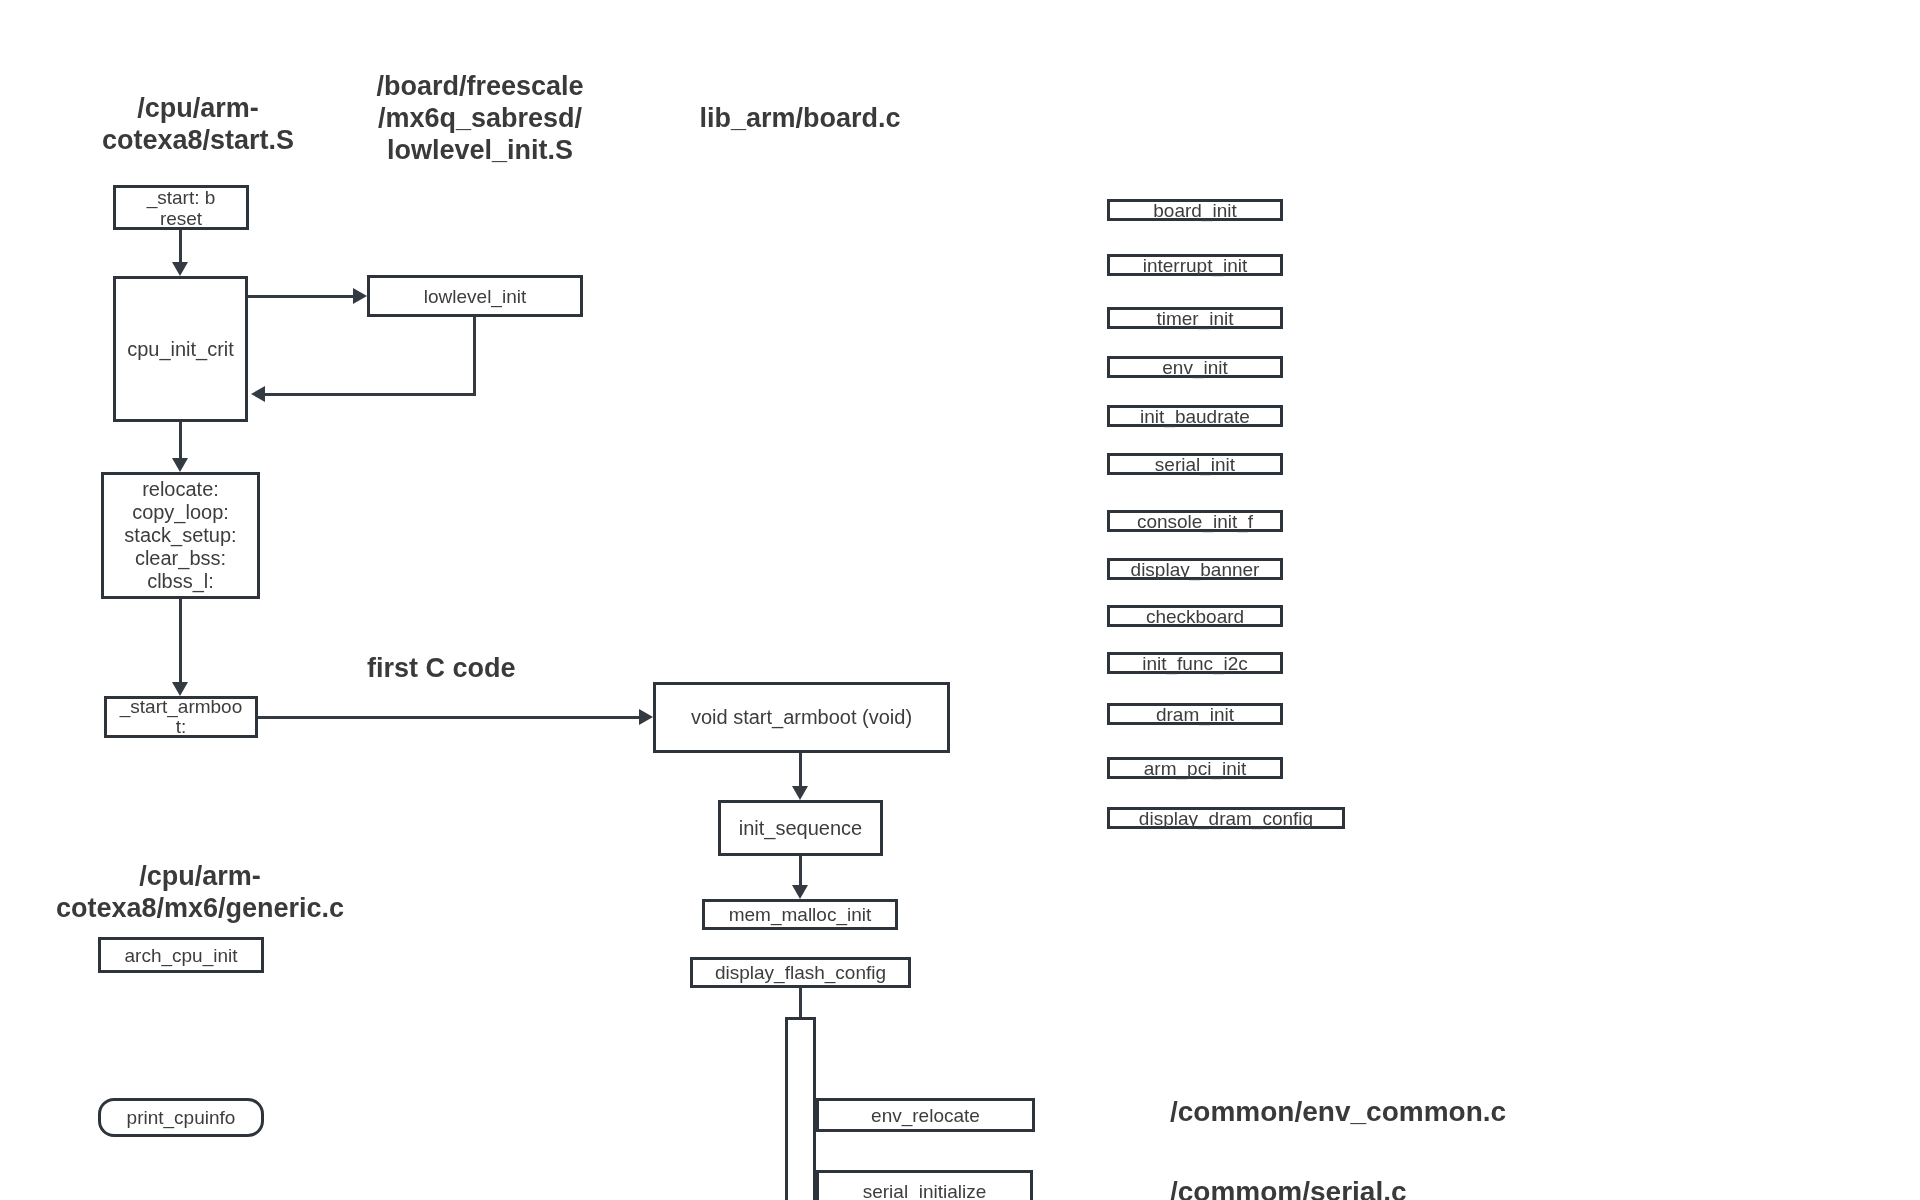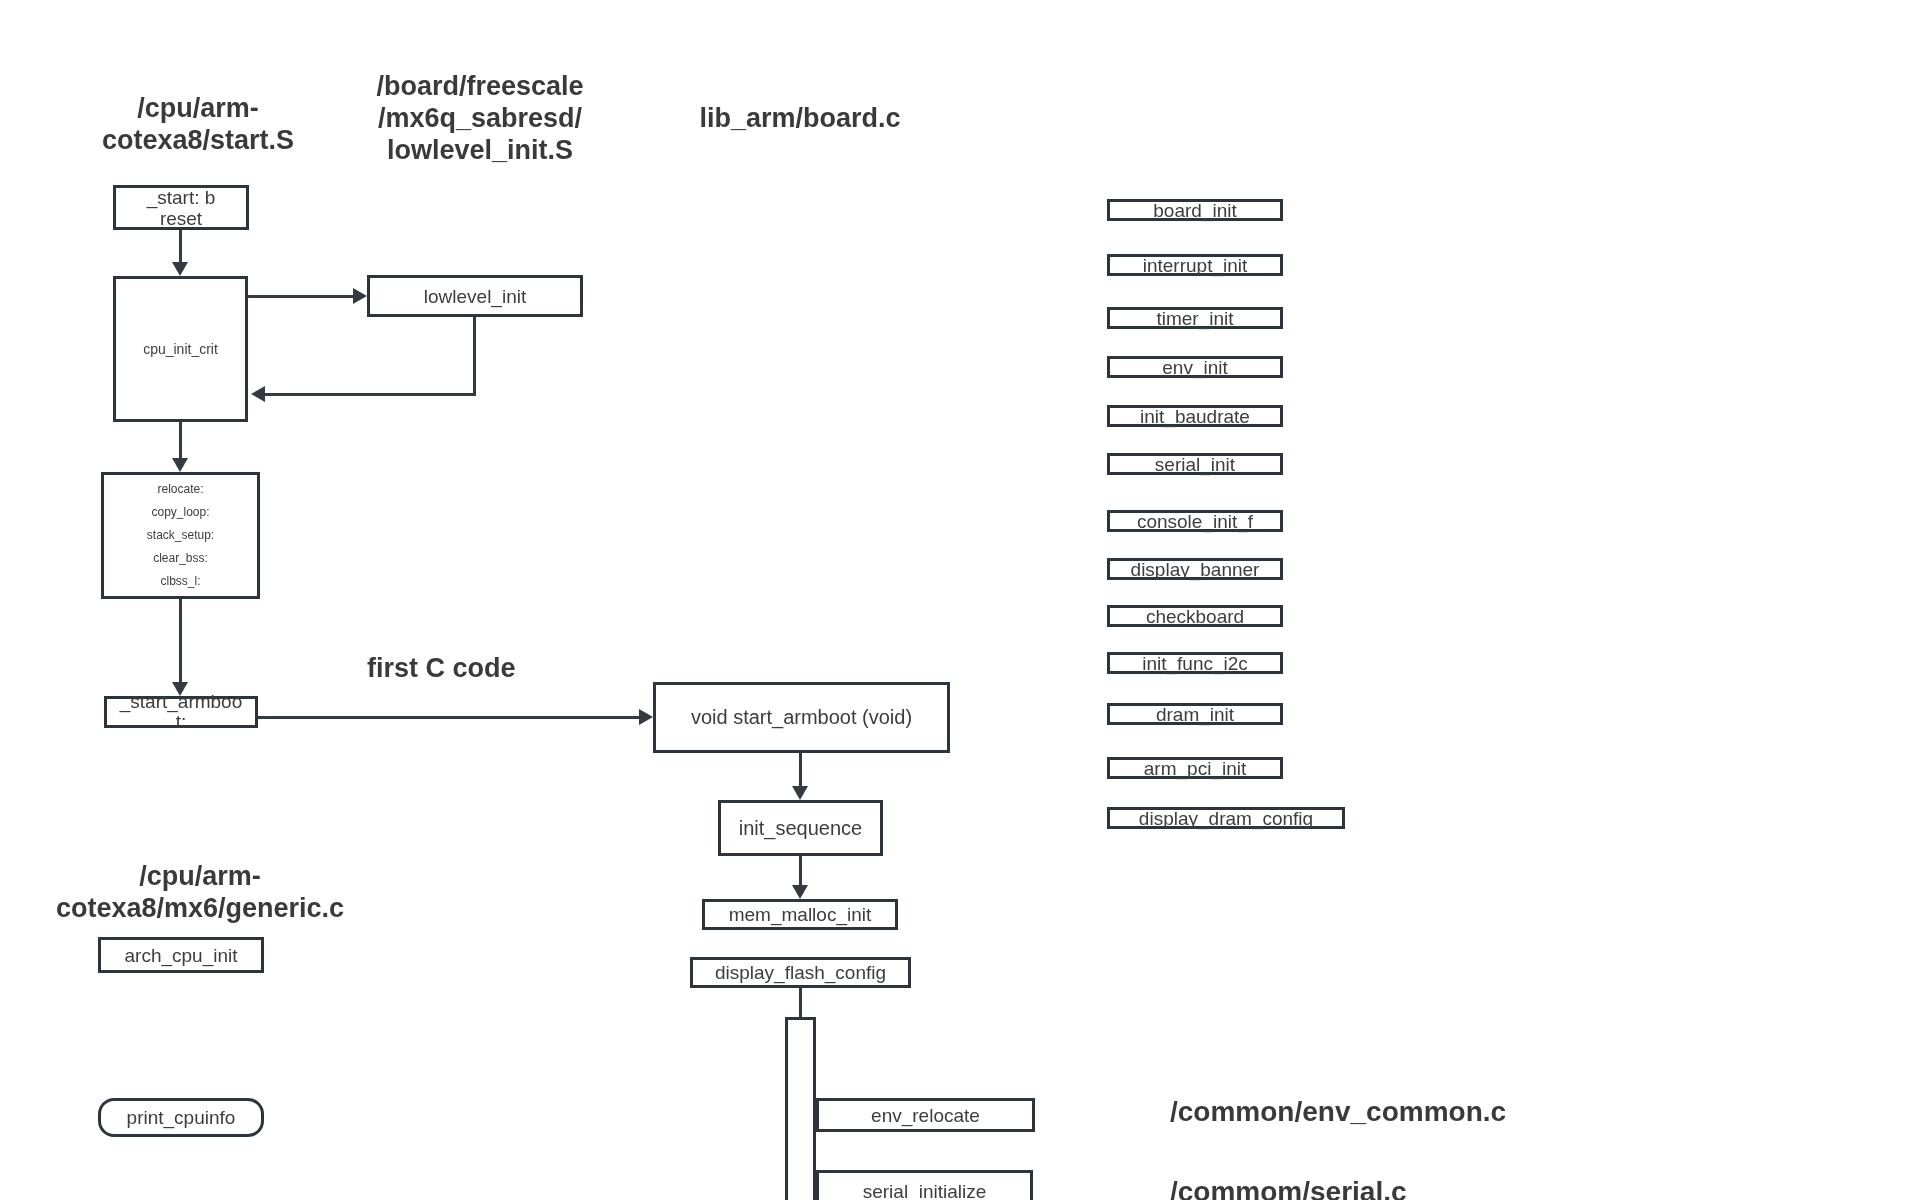--- a/index.html
+++ b/index.html
@@ -35,24 +35,24 @@
   #h-start-s{left:58px;top:52px;width:280px;}
   #h-lowlevel-s{left:355px;top:30px;width:250px;}
   #h-board-c{left:660px;top:62px;width:280px;}
   #h-generic-c{left:18px;top:820px;width:364px;}
   #h-env-common{left:1170px;top:1056px;font-size:28px;}
   #h-serial-c{left:1170px;top:1136px;font-size:28px;}
   #ann-first-c{left:367px;top:612px;white-space:nowrap;text-align:center;}
 
   
   #b-start{left:113px;top:145px;width:136px;height:45px;line-height:21px;}
-  #b-cpu-init-crit{left:113px;top:236px;width:135px;height:146px;font-size:14px;}
+  #b-cpu-init-crit{left:113px;top:236px;width:135px;height:146px;font-size:20px;}
   #b-lowlevel{left:367px;top:235px;width:216px;height:42px;}
-  #b-relocate{left:101px;top:432px;width:159px;height:127px;font-size:12px;line-height:23px;}
-  #b-start-armboot{left:104px;top:656px;width:154px;height:32px;line-height:20px;}
+  #b-relocate{left:101px;top:432px;width:159px;height:127px;font-size:20px;line-height:23px;}
+  #b-start-armboot{left:104px;top:656px;width:154px;height:42px;line-height:20px;}
   #b-void-start{left:653px;top:642px;width:297px;height:71px;font-size:20px;}
   #b-init-seq{left:718px;top:760px;width:165px;height:56px;font-size:20px;}
   #b-mem-malloc{left:702px;top:859px;width:196px;height:31px;}
   #b-display-flash{left:690px;top:917px;width:221px;height:31px;}
   #b-actbar{left:785px;top:977px;width:31px;height:230px;}
   #b-env-relocate{left:816px;top:1058px;width:219px;height:34px;}
   #b-serial-initialize{left:816px;top:1130px;width:217px;height:43px;}
 
   
   .rc{left:1107px;width:176px;height:22px;}

